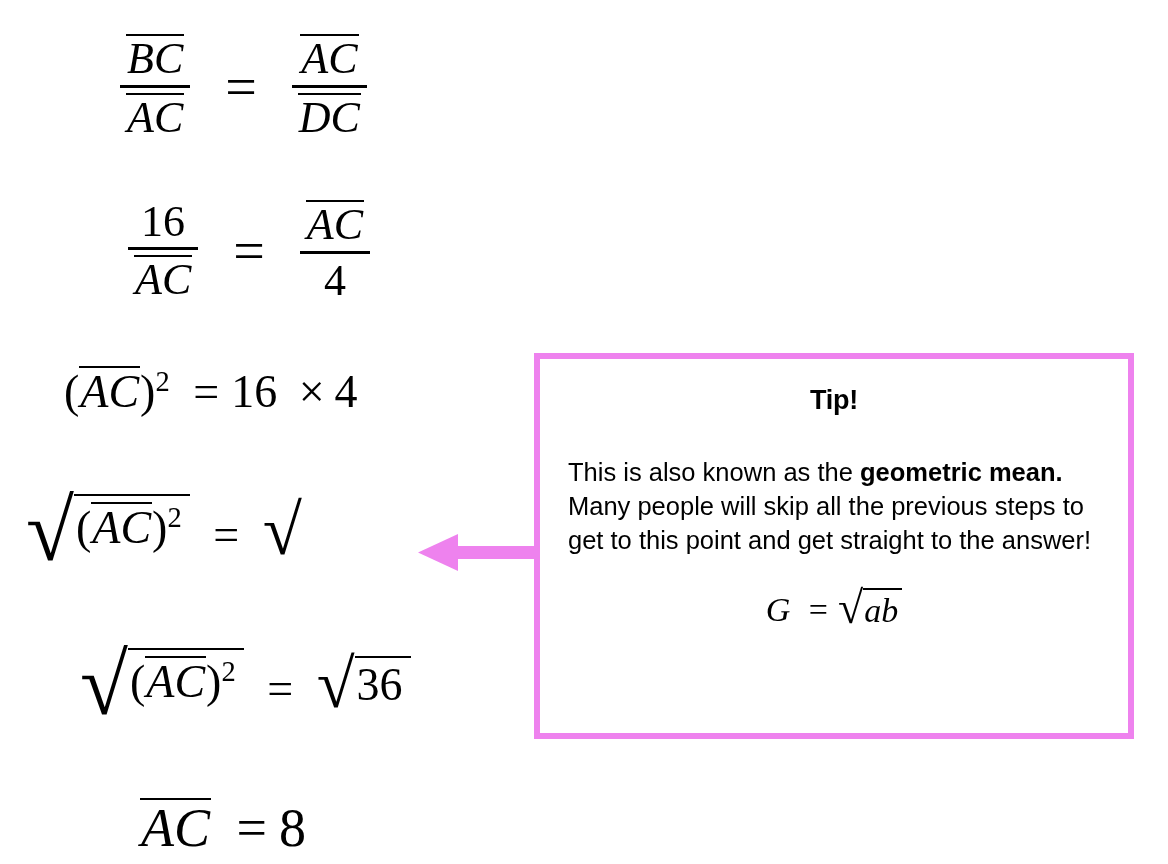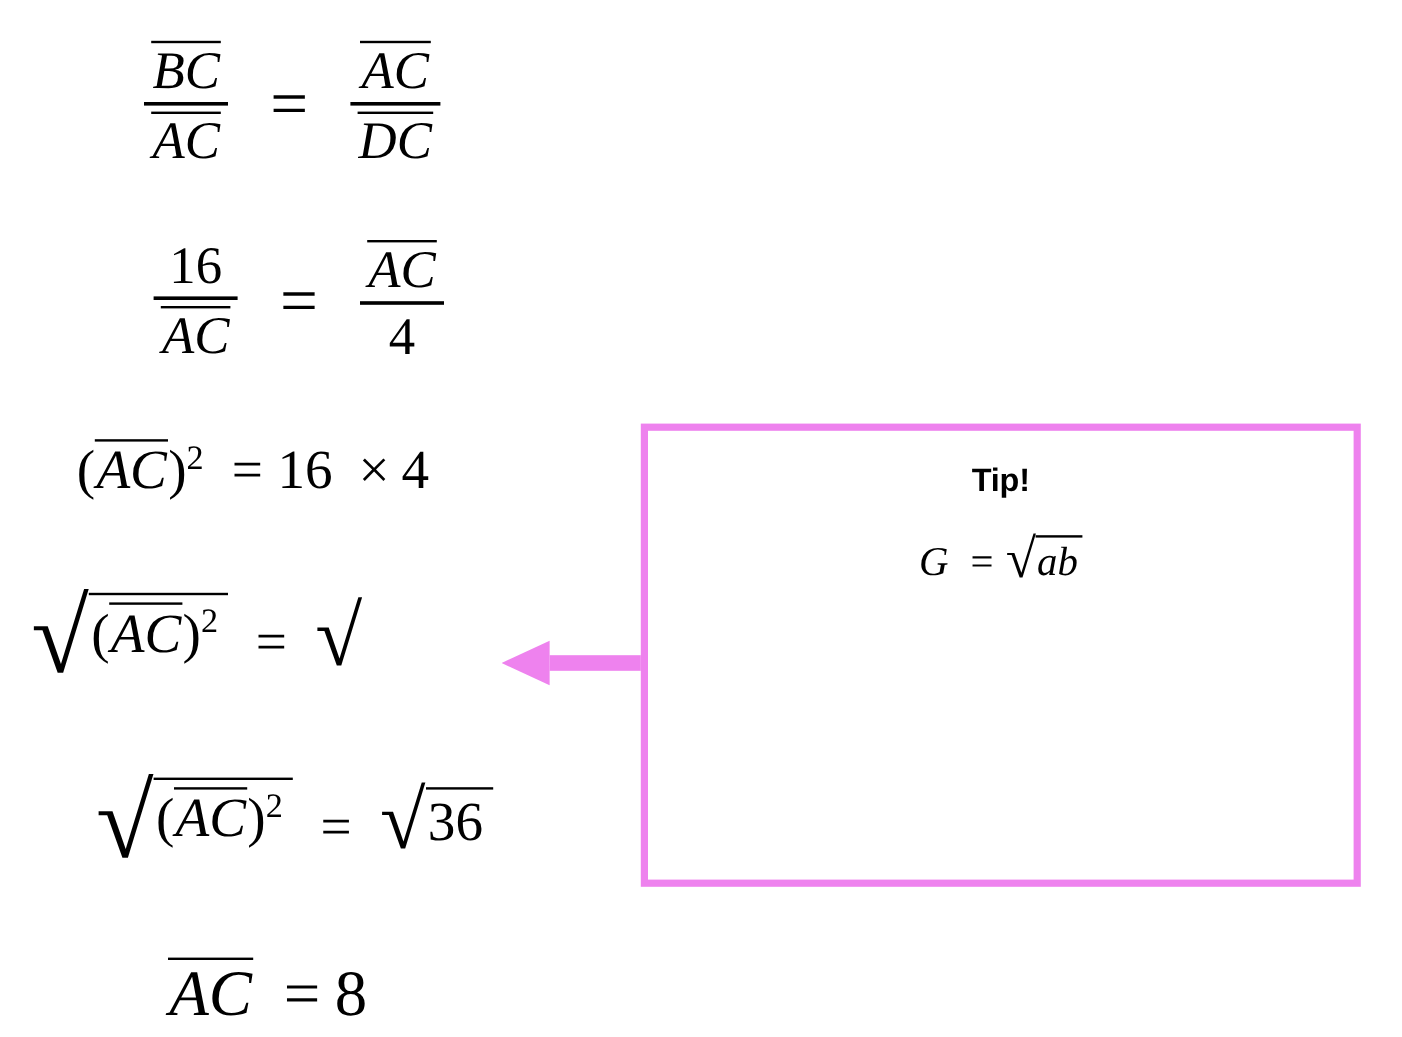--- a/index.html
+++ b/index.html
@@ -209,20 +209,21 @@
 
 <svg id="tip-arrow" viewBox="0 0 124 62">
   <g fill="#ee82ee">
     <rect x="40" y="24" width="84" height="13"></rect>
     <polygon points="0,30.5 40,12 40,49"></polygon>
   </g>
 </svg>
 
 <div id="tip-box">
   <div id="tip-title">Tip!</div>
+  <div id="tip-body"><span>This is also known as the </span><b>geometric mean.</b><span>  Many people will skip all the previous steps to get to this point and get straight to the answer!</span></div>
   <div id="tip-formula">
     <span style="font-style:italic;">G</span>
     <span style="margin:0 10px;">=</span><span class="rad">
         <span class="glyph" style="font-size:1.35em; line-height:0.8; position:relative; top:2px;">√</span>
         <span class="body" style="padding:2px 4px 0 1px; font-style:italic;">ab</span>
       </span>
   </div>
 </div>
 
 </body></html>

